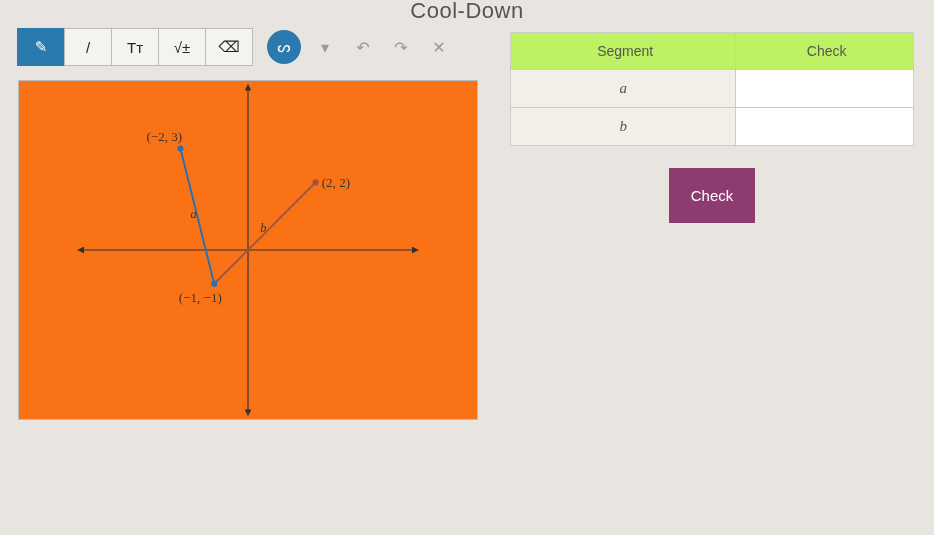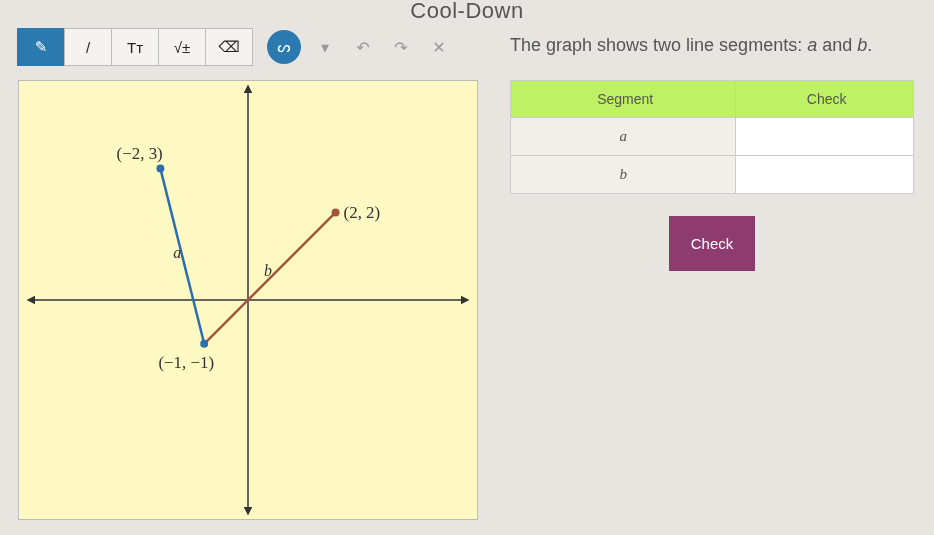--- a/index.html
+++ b/index.html
@@ -64,23 +64,23 @@
     justify-content: center;
     color: #999;
     font-size: 16px;
     cursor: pointer;
   }
   .graph-wrap {
     position: absolute;
     top: 80px;
     left: 18px;
     width: 460px;
-    height: 440px;
+    height: 340px;
     border: 1px solid #bbb;
-    background: #fef9c3;
+    background: #f97316;
   }
   .graph-wrap svg { width: 100%; height: 100%; }
   .coord-label {
     font-family: "Times New Roman", serif;
     font-size: 17px;
     fill: #333;
   }
   .seg-label {
     font-family: "Times New Roman", serif;
     font-style: italic;
@@ -192,23 +192,20 @@
     <text x="98" y="78" class="coord-label">(−2, 3)</text>
     <text x="326" y="138" class="coord-label">(2, 2)</text>
     <text x="140" y="288" class="coord-label">(−1, −1)</text>
 
     <text x="155" y="178" class="seg-label">a</text>
     <text x="246" y="196" class="seg-label">b</text>
   </svg>
 </div>
 
 <div class="right-pane">
-  <p class="prompt">
-    <span>The graph shows two line segments: </span><span class="ital">a</span><span> and </span><span class="ital">b</span><span>.</span>
-  </p>
 
   <table class="ans">
     <thead>
       <tr>
         <th>Segment</th>
         <th>Check</th>
       </tr>
     </thead>
     <tbody>
       <tr>

